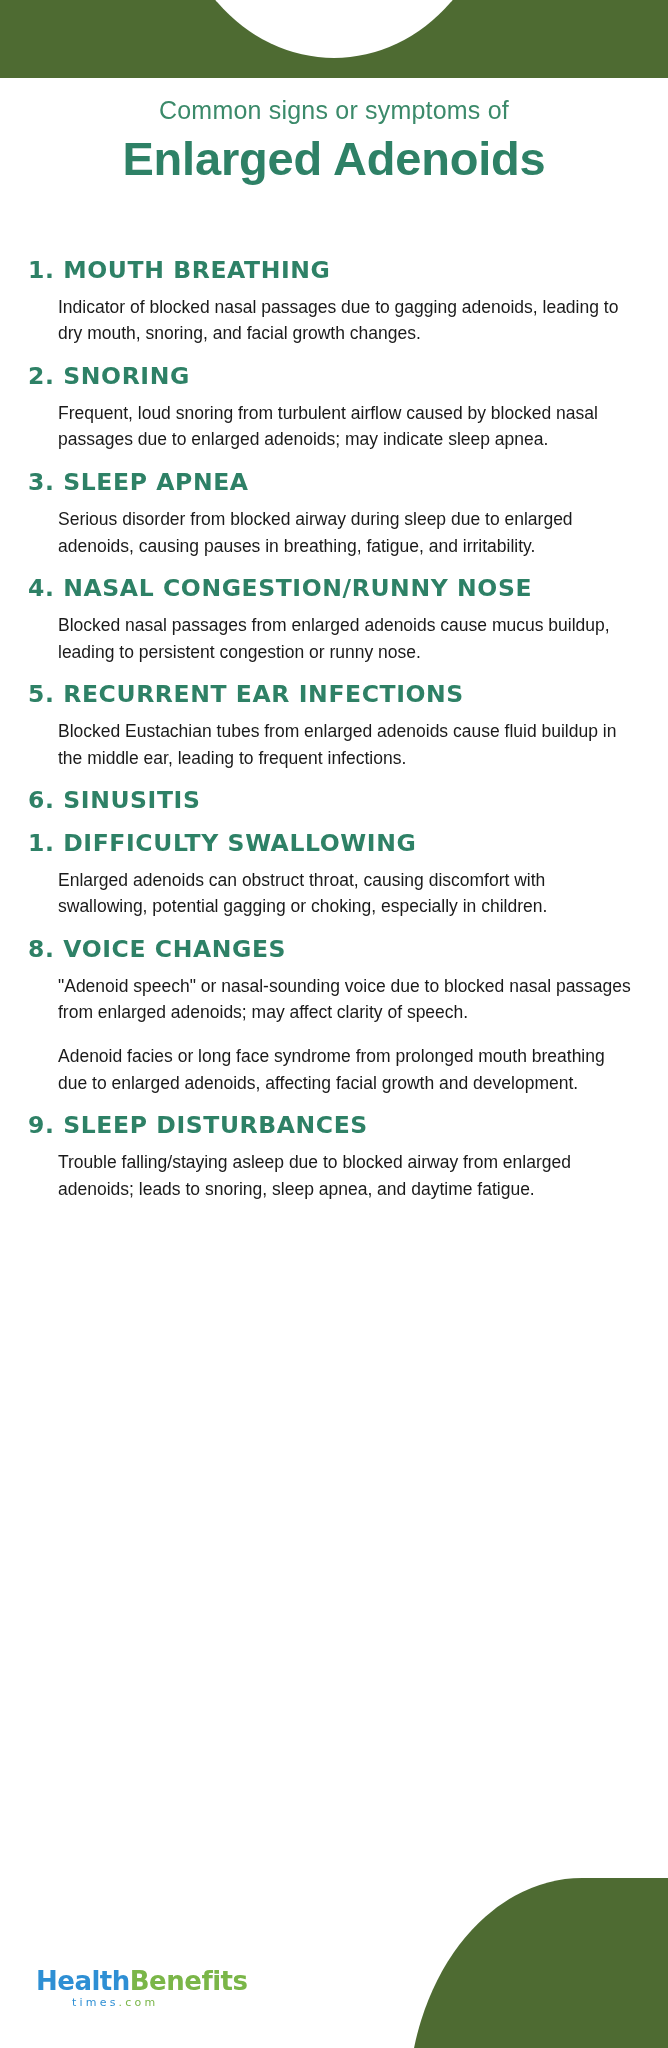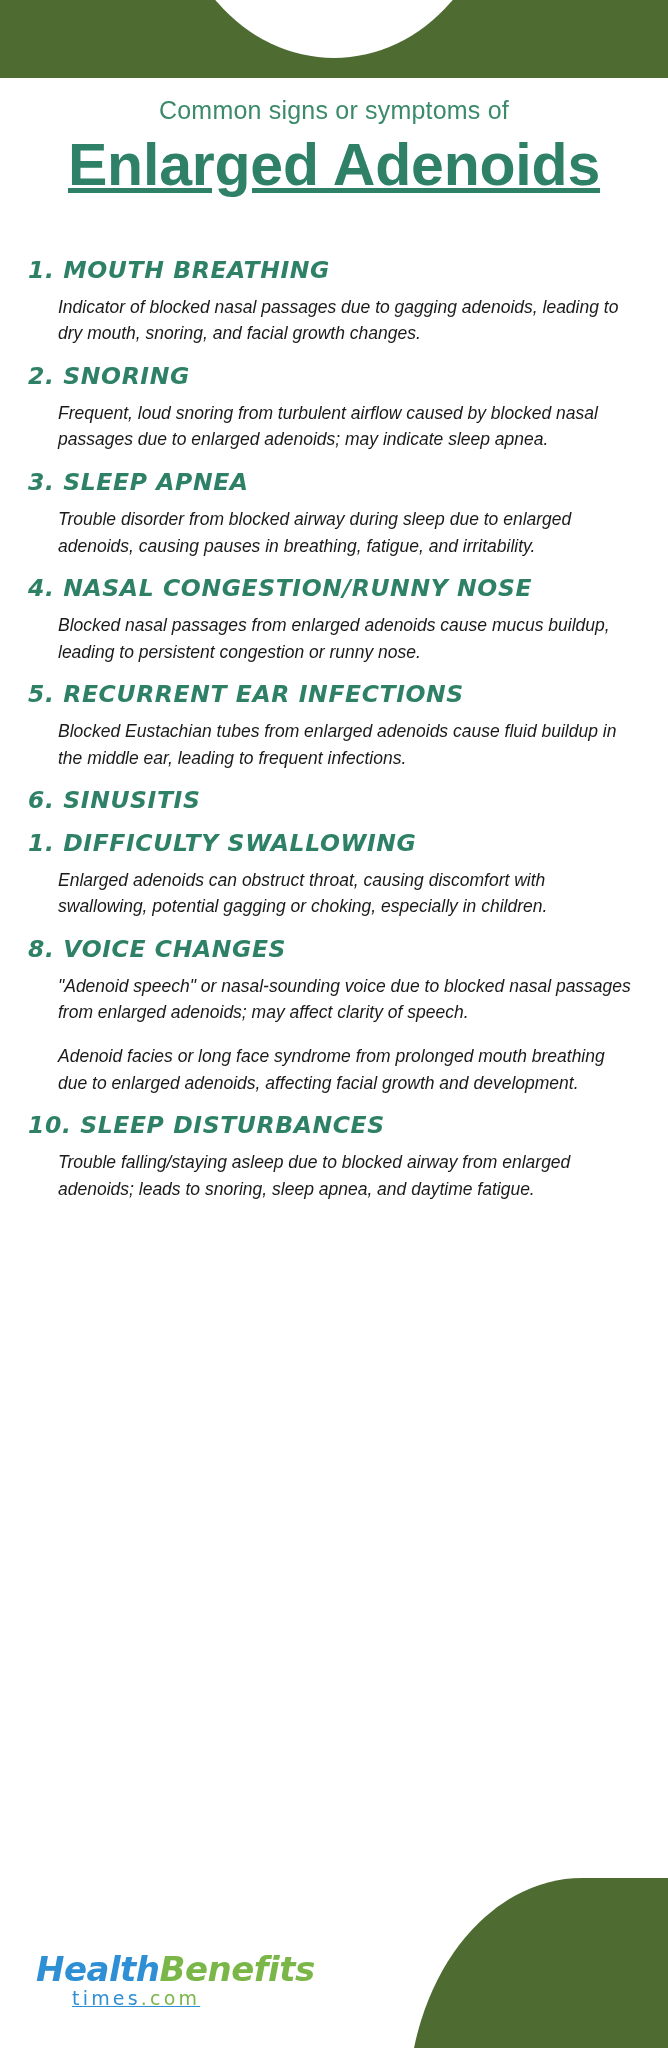--- a/index.html
+++ b/index.html
@@ -56,36 +56,34 @@
   }
   .subtitle {
     color: #3b8a6a;
     font-size: 25px;
     letter-spacing: 0.2px;
     font-weight: 400;
     margin: 0 0 6px 0;
   }
   .title {
     color: #2e8166;
-    font-size: 59px;
+    font-size: 47px;
     font-weight: bold;
     letter-spacing: -0.2px;
     margin: 0;
-    text-decoration: underline;
   }
 
   
   .content {
     position: absolute;
     top: 258px;
     left: 0;
     width: 668px;
     padding: 0 28px;
     box-sizing: border-box;
-    font-style: italic;
   }
   .item {
     margin-bottom: 17px;
   }
   .item-heading {
     color: #2e8166;
     font-size: 23.5px;
     font-weight: bold;
     letter-spacing: 0.6px;
     margin: 0 0 10px 0;
@@ -101,36 +99,34 @@
   }
 
   
   .logo {
     position: absolute;
     left: 36px;
     bottom: 40px;
     line-height: 1;
   }
   .logo-main {
-    font-size: 34px;
+    font-size: 26px;
     font-weight: bold;
     font-family: "DejaVu Sans", sans-serif;
     letter-spacing: -0.5px;
-    font-style: italic;
   }
   .logo-health { color: #2e8fd4; }
   .logo-benefits { color: #7ab648; }
   .logo-sub {
     margin-top: 3px;
     margin-left: 36px;
-    font-size: 19px;
+    font-size: 11px;
     letter-spacing: 3.2px;
     color: #2e8fd4;
     font-family: "DejaVu Sans", sans-serif;
-    text-decoration: underline;
   }
   .logo-sub .dotcom { color: #7ab648; }
 </style>
 </head>
 <body>
 
 <div class="top-band">
   <div class="notch"></div>
 </div>
 
@@ -146,21 +142,21 @@
     <p class="item-body">Indicator of blocked nasal passages due to gagging adenoids, leading to dry mouth, snoring, and facial growth changes.</p>
   </div>
 
   <div class="item">
     <h2 class="item-heading">2. SNORING</h2>
     <p class="item-body">Frequent, loud snoring from turbulent airflow caused by blocked nasal passages due to enlarged adenoids; may indicate sleep apnea.</p>
   </div>
 
   <div class="item">
     <h2 class="item-heading">3. SLEEP APNEA</h2>
-    <p class="item-body">Trouble disorder from blocked airway during sleep due to enlarged adenoids, causing pauses in breathing, fatigue, and irritability.</p>
+    <p class="item-body">Serious disorder from blocked airway during sleep due to enlarged adenoids, causing pauses in breathing, fatigue, and irritability.</p>
   </div>
 
   <div class="item">
     <h2 class="item-heading">4. NASAL CONGESTION/RUNNY NOSE</h2>
     <p class="item-body">Blocked nasal passages from enlarged adenoids cause mucus buildup, leading to persistent congestion or runny nose.</p>
   </div>
 
   <div class="item">
     <h2 class="item-heading">5. RECURRENT EAR INFECTIONS</h2>
     <p class="item-body">Blocked Eustachian tubes from enlarged adenoids cause fluid buildup in the middle ear, leading to frequent infections.</p>
@@ -178,21 +174,21 @@
   <div class="item">
     <h2 class="item-heading">8. VOICE CHANGES</h2>
     <p class="item-body">"Adenoid speech" or nasal-sounding voice due to blocked nasal passages from enlarged adenoids; may affect clarity of speech.</p>
   </div>
 
   <div class="item">
     <p class="item-body">Adenoid facies or long face syndrome from prolonged mouth breathing due to enlarged adenoids, affecting facial growth and development.</p>
   </div>
 
   <div class="item">
-    <h2 class="item-heading">10. SLEEP DISTURBANCES</h2>
+    <h2 class="item-heading">9. SLEEP DISTURBANCES</h2>
     <p class="item-body">Trouble falling/staying asleep due to blocked airway from enlarged adenoids; leads to snoring, sleep apnea, and daytime fatigue.</p>
   </div>
 
 </div>
 
 <div class="bottom-shape"></div>
 
 <div class="logo">
   <div class="logo-main"><span class="logo-health">Health</span><span class="logo-benefits">Benefits</span></div>
   <div class="logo-sub"><span>times</span><span class="dotcom">.com</span></div>

